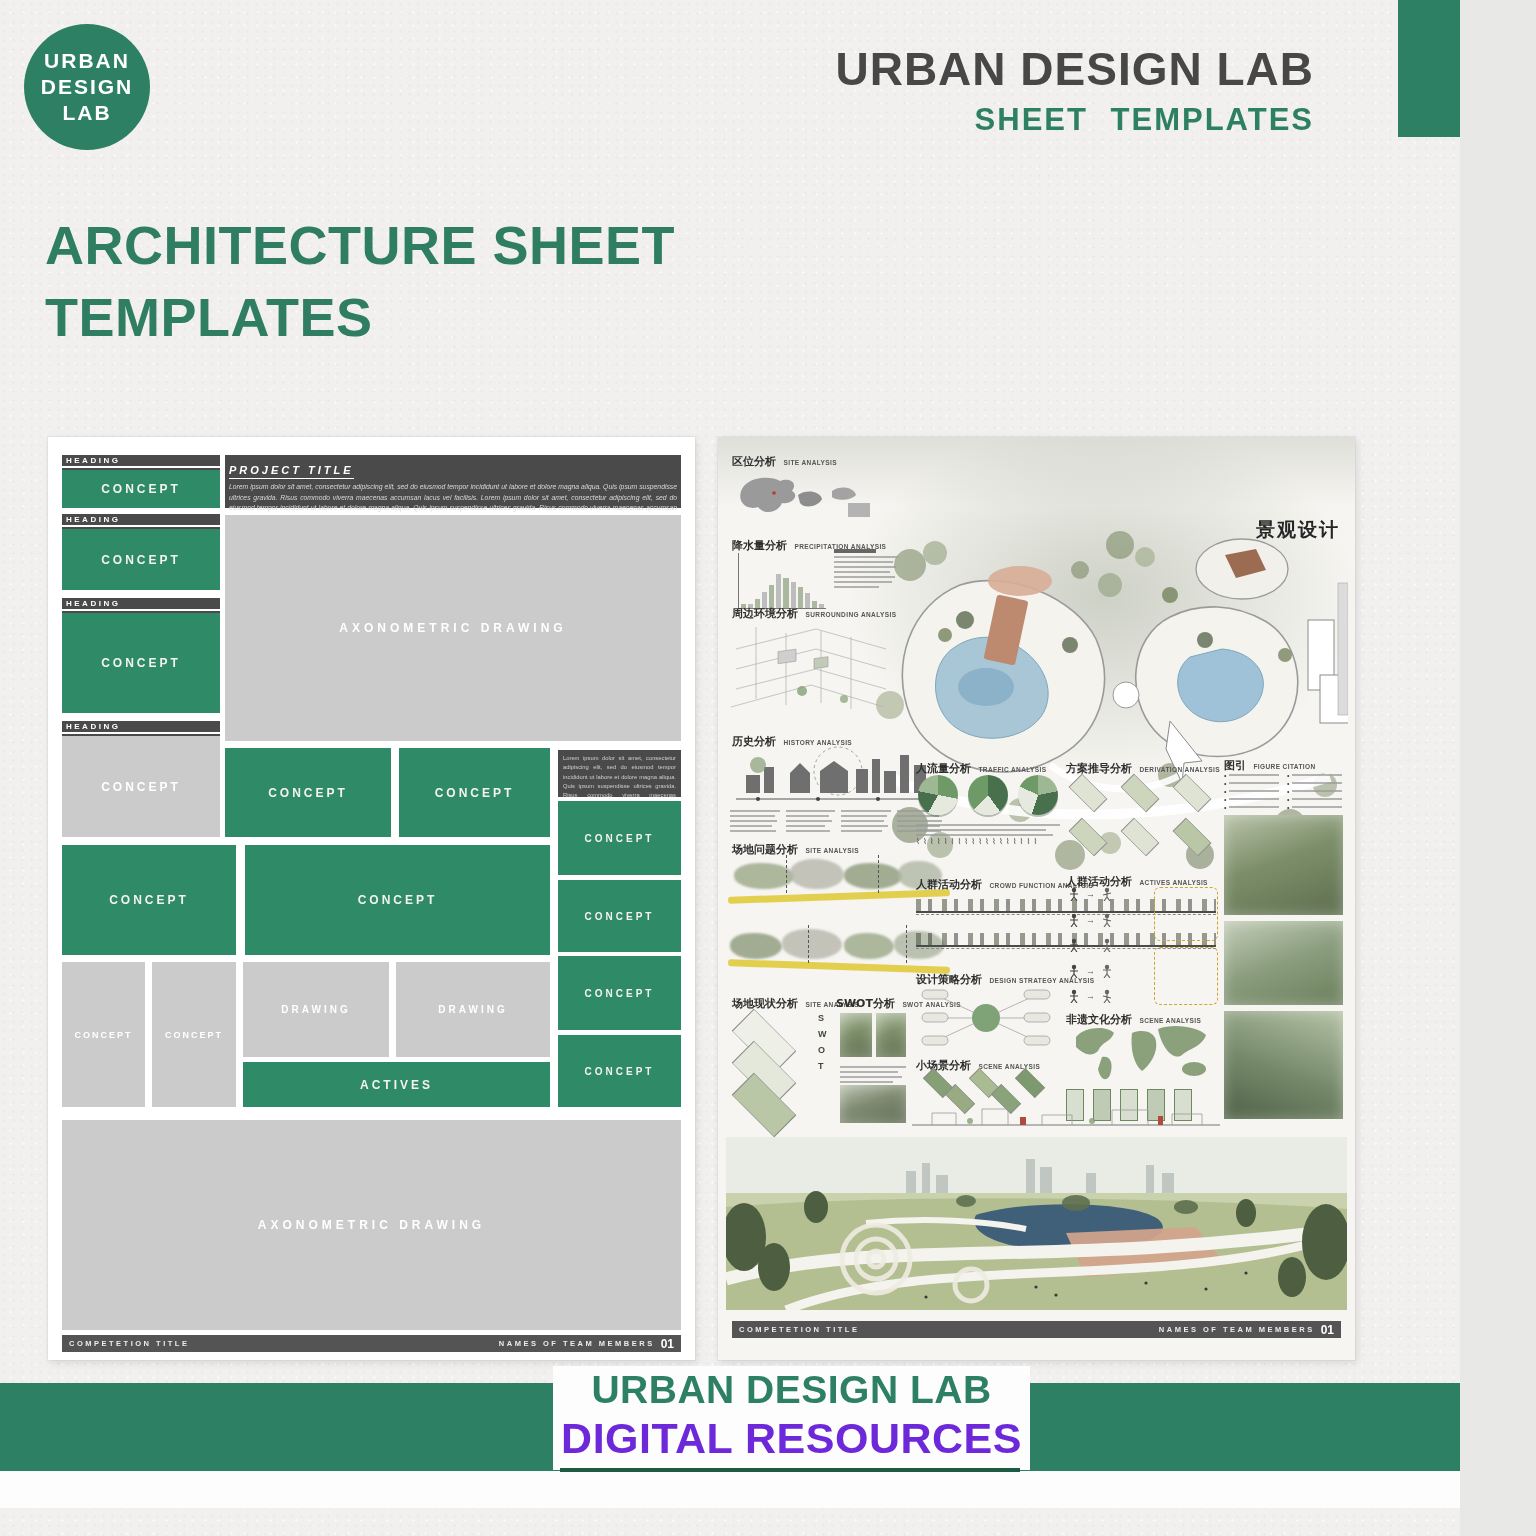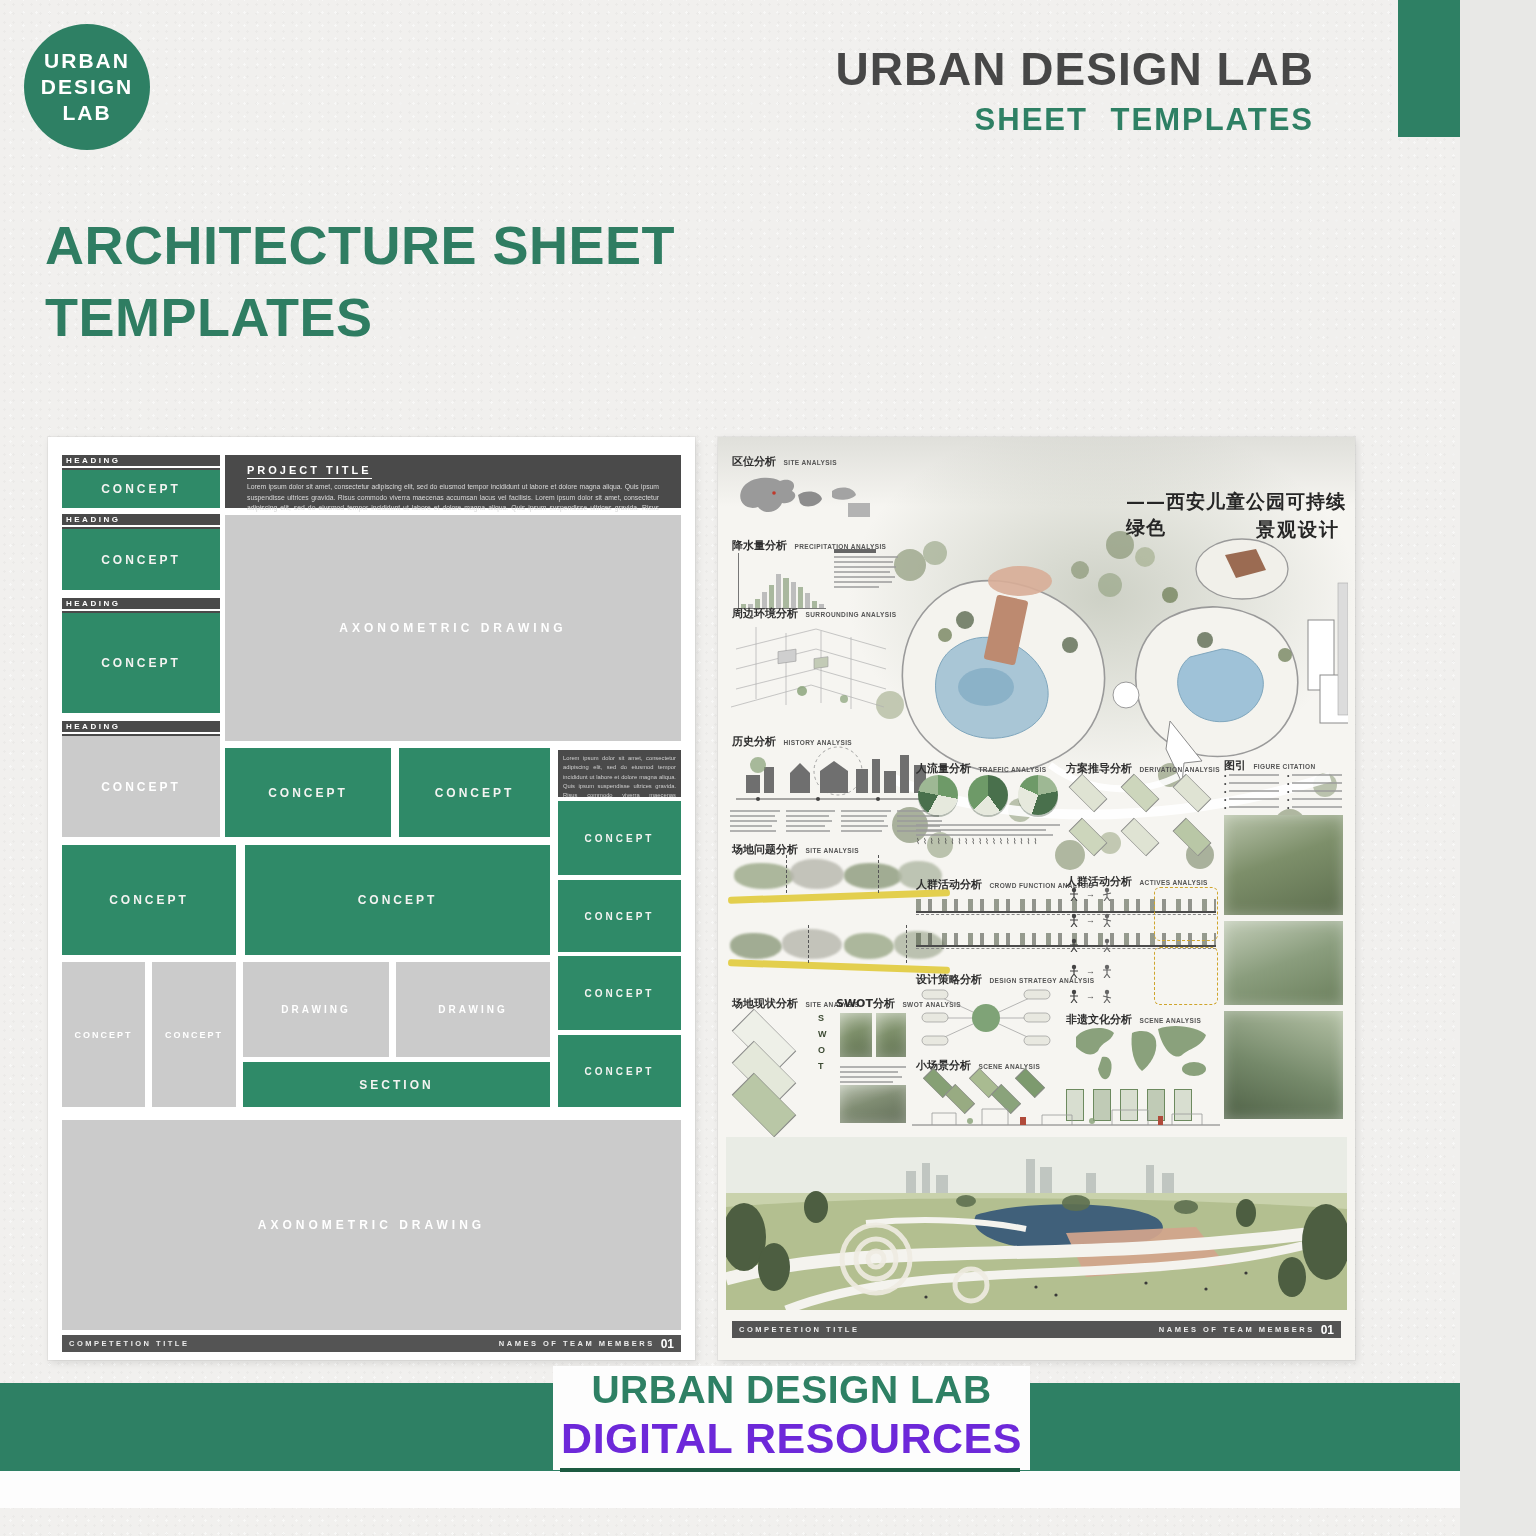--- a/index.html
+++ b/index.html
@@ -26,21 +26,21 @@
   .abs{position:absolute;}
   
   .hwrap{position:absolute;}
   .hbar{background:#4a4a4a;color:#fff;font-size:8px;font-weight:700;letter-spacing:2.5px;
         height:11px;line-height:11px;padding-left:4px;}
   .hline{height:2px;background:#4a4a4a;margin-top:2px;}
   .block{position:absolute;display:flex;align-items:center;justify-content:center;
          font-weight:700;letter-spacing:3px;font-size:12px;}
   .bgreen{background:#2f8a68;color:#f3f3f1;}
   .bgray{background:#cbcbcb;color:#fff;}
-  .pt-block{position:absolute;background:#4a4a4a;padding:5px 22px;box-sizing:border-box;}
+  .pt-block{position:absolute;background:#4a4a4a;padding:5px 4px;box-sizing:border-box;font-style:italic;}
   .pt-title{display:inline-block;color:#fff;font-size:11px;font-weight:700;letter-spacing:3px;
             border-bottom:1px solid #fff;padding-bottom:2px;margin-bottom:3px;}
   .pt-body{font-size:6.8px;line-height:1.55;color:#d9d9d9;text-align:justify;}
   .sidenote{position:absolute;background:#4a4a4a;color:#cfcfcf;font-size:5.8px;line-height:1.6;
             padding:4px 5px;box-sizing:border-box;text-align:justify;overflow:hidden;}
   .sheet-footer{position:absolute;background:#545454;height:17px;display:flex;align-items:center;
                 justify-content:space-between;padding:0 7px;box-sizing:border-box;}
   .sf-left,.sf-right{color:#ececec;font-size:7.5px;font-weight:700;letter-spacing:2.5px;}
   .sf-page{color:#fff;font-size:12px;font-weight:700;margin-left:6px;letter-spacing:0;}
   
@@ -135,39 +135,38 @@
     <div class="block bgreen" style="left:510px;top:519px;width:123px;height:74px;font-size:10px;">CONCEPT</div>
     <div class="block bgreen" style="left:510px;top:598px;width:123px;height:72px;font-size:10px;">CONCEPT</div>
 
     <div class="block bgreen" style="left:14px;top:408px;width:174px;height:110px;">CONCEPT</div>
     <div class="block bgreen" style="left:197px;top:408px;width:305px;height:110px;">CONCEPT</div>
 
     <div class="block bgray" style="left:14px;top:525px;width:83px;height:145px;font-size:9px;letter-spacing:2px;">CONCEPT</div>
     <div class="block bgray" style="left:104px;top:525px;width:84px;height:145px;font-size:9px;letter-spacing:2px;">CONCEPT</div>
     <div class="block bgray" style="left:195px;top:525px;width:146px;height:95px;font-size:10px;">DRAWING</div>
     <div class="block bgray" style="left:348px;top:525px;width:154px;height:95px;font-size:10px;">DRAWING</div>
-    <div class="block bgreen" style="left:195px;top:625px;width:307px;height:45px;">SECTION</div>
+    <div class="block bgreen" style="left:195px;top:625px;width:307px;height:45px;">ACTIVES</div>
 
     <div class="block bgray" style="left:14px;top:683px;width:619px;height:210px;font-size:12px;letter-spacing:4px;">AXONOMETRIC DRAWING</div>
 
     <div class="sheet-footer" style="left:14px;top:898px;width:619px;">
       <span class="sf-left">COMPETETION TITLE</span>
       <span style="display:flex;align-items:center;">
         <span class="sf-right">NAMES OF TEAM MEMBERS</span>
         <span class="sf-page">01</span>
       </span>
     </div>
   </section>
 
   <section class="sheet right-sheet">
 
     <div class="wash" style="left:130px;top:-20px;width:510px;height:360px;background:radial-gradient(closest-side,rgba(140,150,128,.38),rgba(140,150,128,0));"></div>
     <div class="wash" style="left:0;top:0;width:637px;height:70px;background:linear-gradient(180deg,rgba(120,125,115,.18),rgba(120,125,115,0));"></div>
 
-    <div class="calli" style="position:absolute;left:408px;top:52px;font-size:19px;letter-spacing:1px;">——西安儿童公园可持续绿色</div>
     <div class="calli" style="position:absolute;left:430px;top:80px;width:192px;text-align:right;font-size:19px;letter-spacing:2px;">景观设计</div>
 
     <svg class="abs" style="left:152px;top:88px;" width="478" height="350" viewBox="0 0 478 350">
       <g opacity="0.55">
         <circle cx="40" cy="40" r="16" fill="#76855f"></circle>
           <circle cx="65" cy="28" r="12" fill="#8a9a76"></circle>
         <circle cx="250" cy="20" r="14" fill="#76855f"></circle>
           <circle cx="275" cy="32" r="10" fill="#98a57f"></circle>
         <circle cx="40" cy="300" r="18" fill="#6b7a57"></circle>
           <circle cx="70" cy="320" r="13" fill="#8a9a76"></circle>

